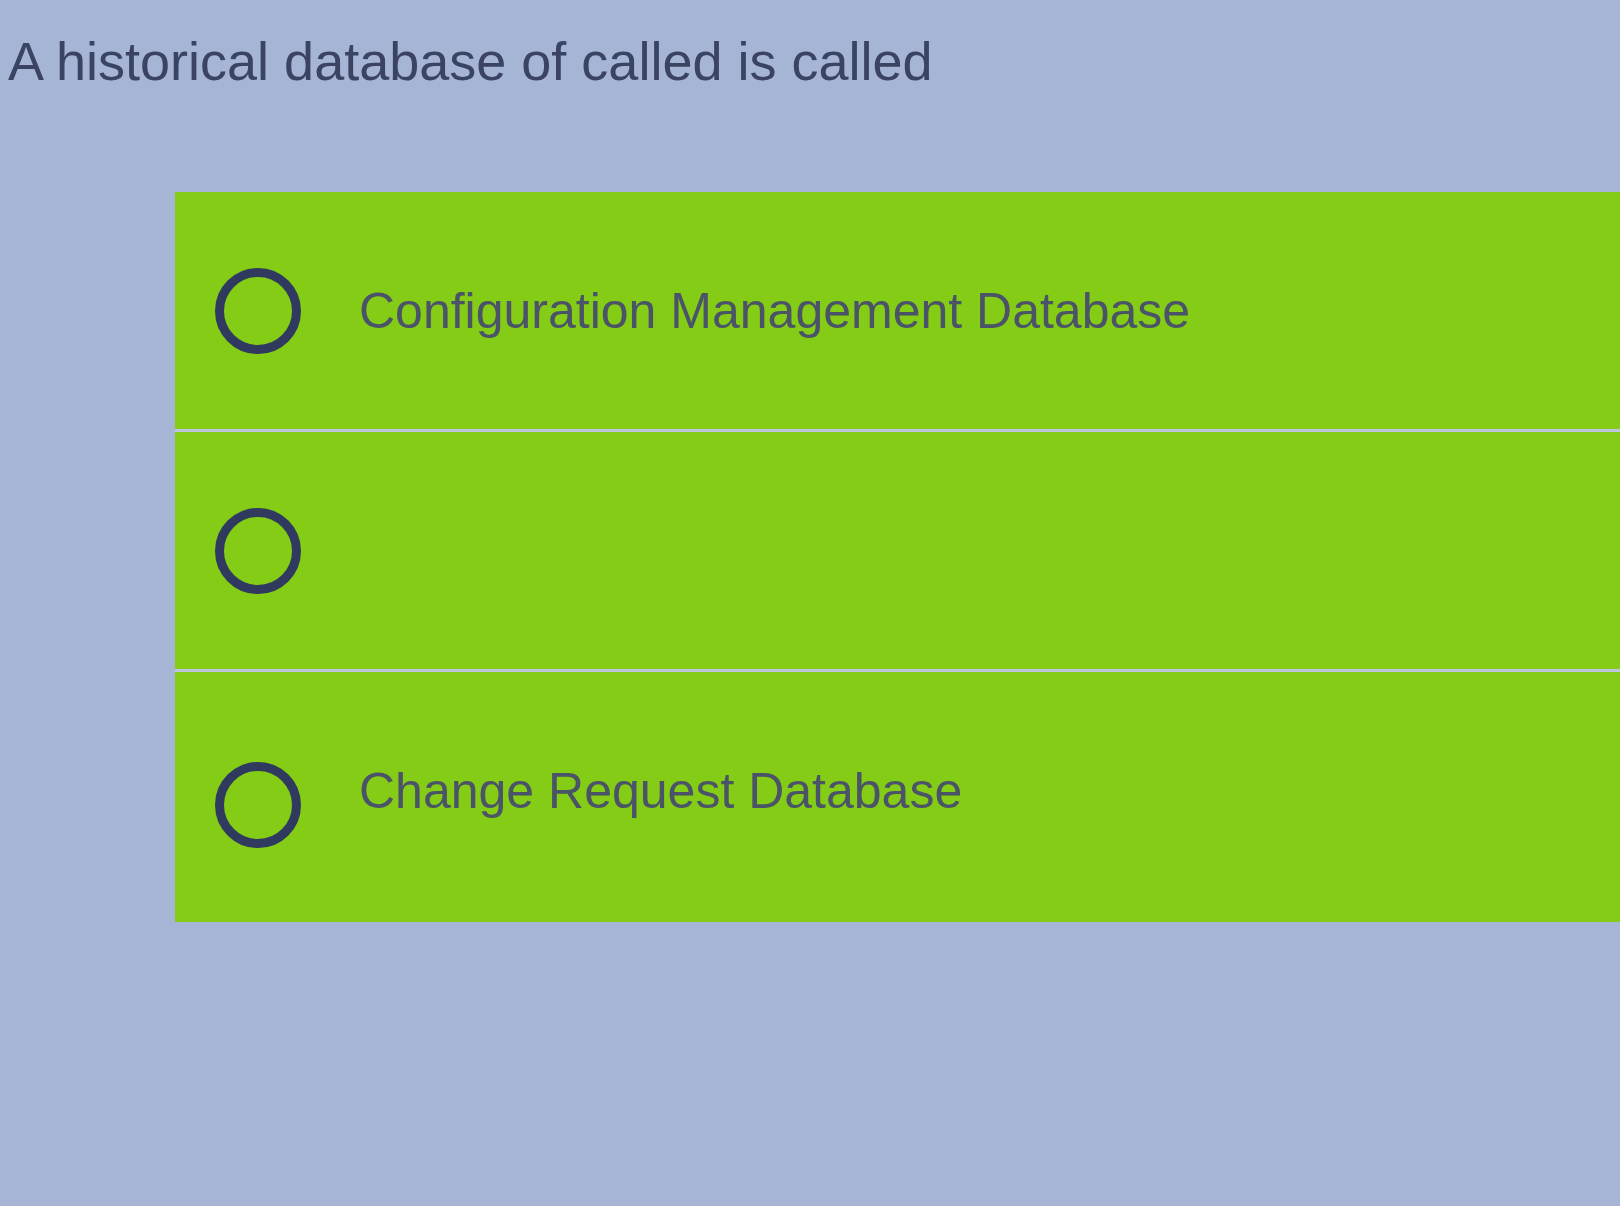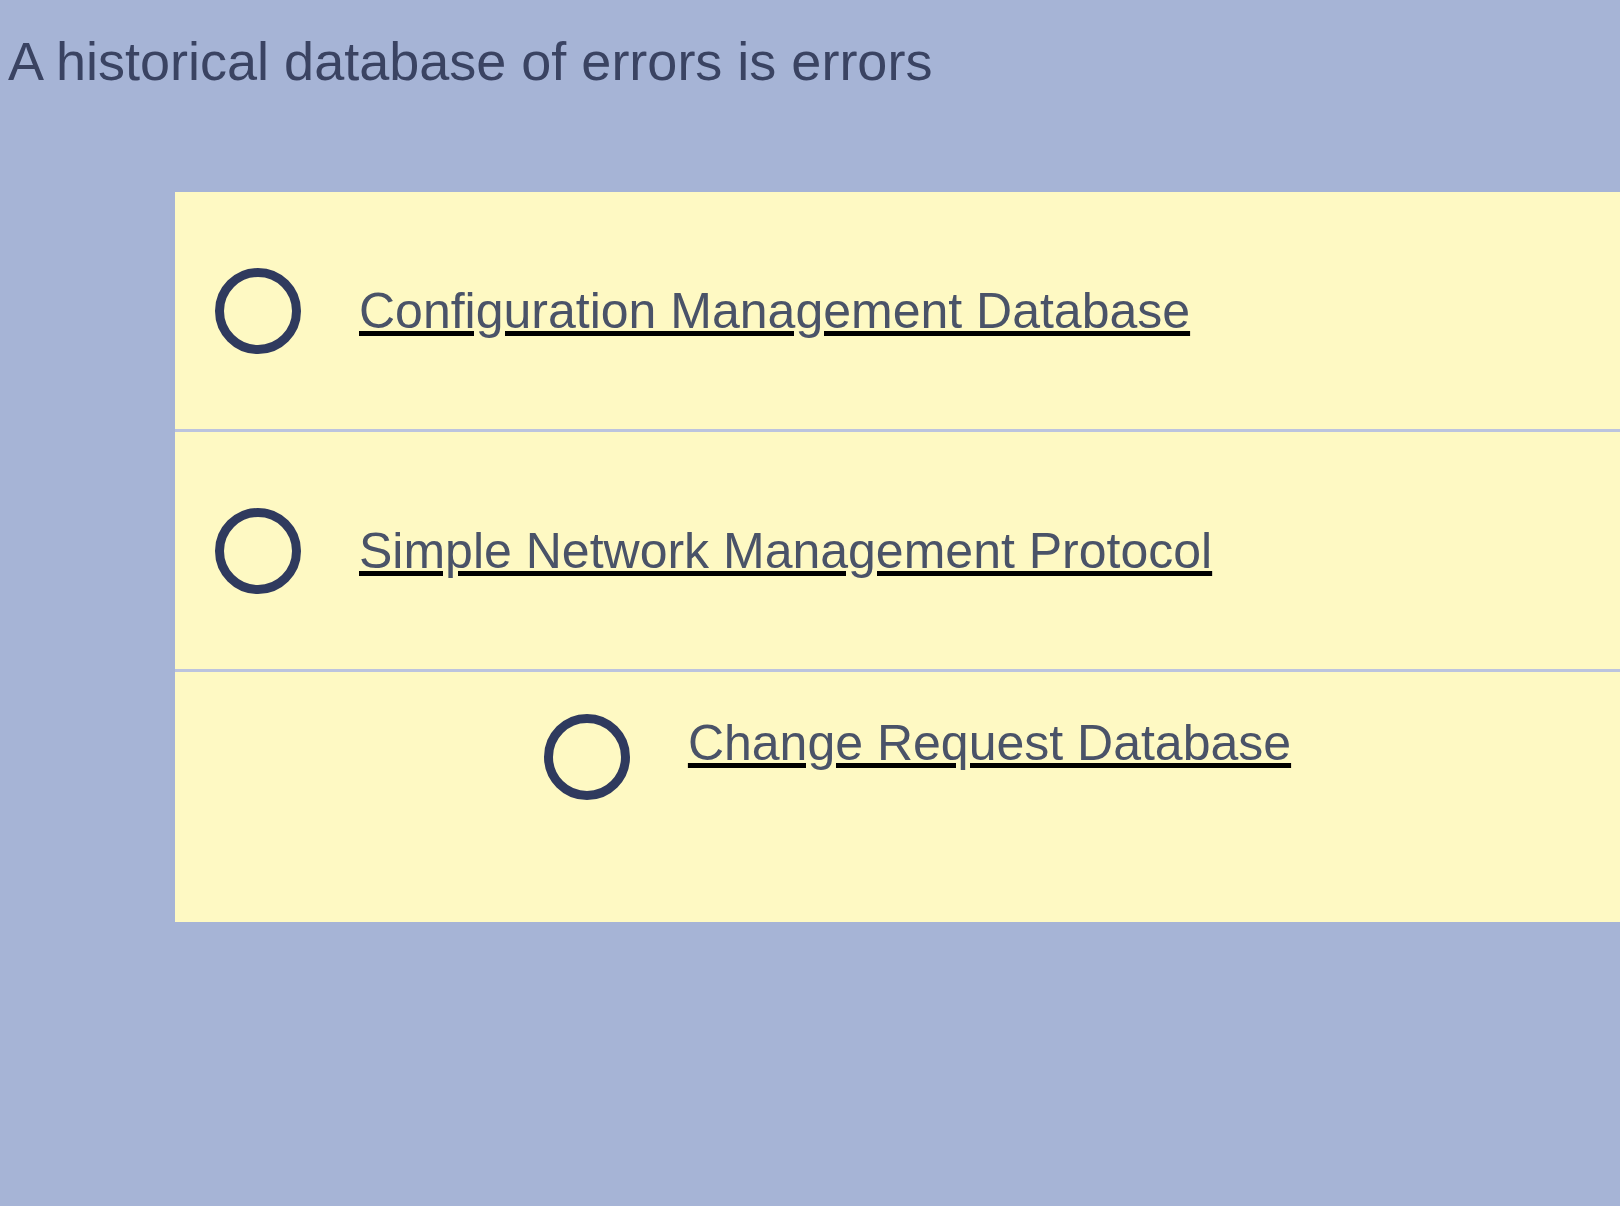--- a/index.html
+++ b/index.html
@@ -19,66 +19,63 @@
   }
   .question-text {
     font-size: 54px;
     color: #3a4362;
     font-weight: 400;
     padding-left: 8px;
   }
   .options-wrap {
     margin-left: 175px;
     margin-top: 60px;
-    background: #fef9c3;
-    text-decoration: underline;
+    background: #84cc16;
   }
   .option-row {
     display: flex;
     align-items: center;
     height: 240px;
     border-bottom: 3px solid #bcc4de;
     padding-left: 40px;
     cursor: pointer;
   }
   .option-row:last-child {
     border-bottom: none;
     height: 250px;
-    padding-top: 42px;
+    padding-top: 90px;
     align-items: flex-start;
-    justify-content: center;
   }
   .radio-circle {
     width: 86px;
     height: 86px;
     border: 9px solid #2f3a5e;
     border-radius: 50%;
     flex-shrink: 0;
     margin-right: 58px;
     background: transparent;
   }
   .option-label {
     font-size: 50px;
     color: #4a5368;
     font-weight: 400;
   }
 </style>
 </head>
 <body>
 
 <div class="question-area">
-  <div class="question-text">A historical database of errors is errors</div>
+  <div class="question-text">A historical database of called is called</div>
 </div>
 
 <div class="options-wrap">
   <div class="option-row">
     <div class="radio-circle"></div>
     <div class="option-label">Configuration Management Database</div>
   </div>
   <div class="option-row">
     <div class="radio-circle"></div>
-    <div class="option-label">Simple Network Management Protocol</div>
   </div>
   <div class="option-row">
     <div class="radio-circle"></div>
     <div class="option-label">Change Request Database</div>
   </div>
 </div>
 
 </body></html>

